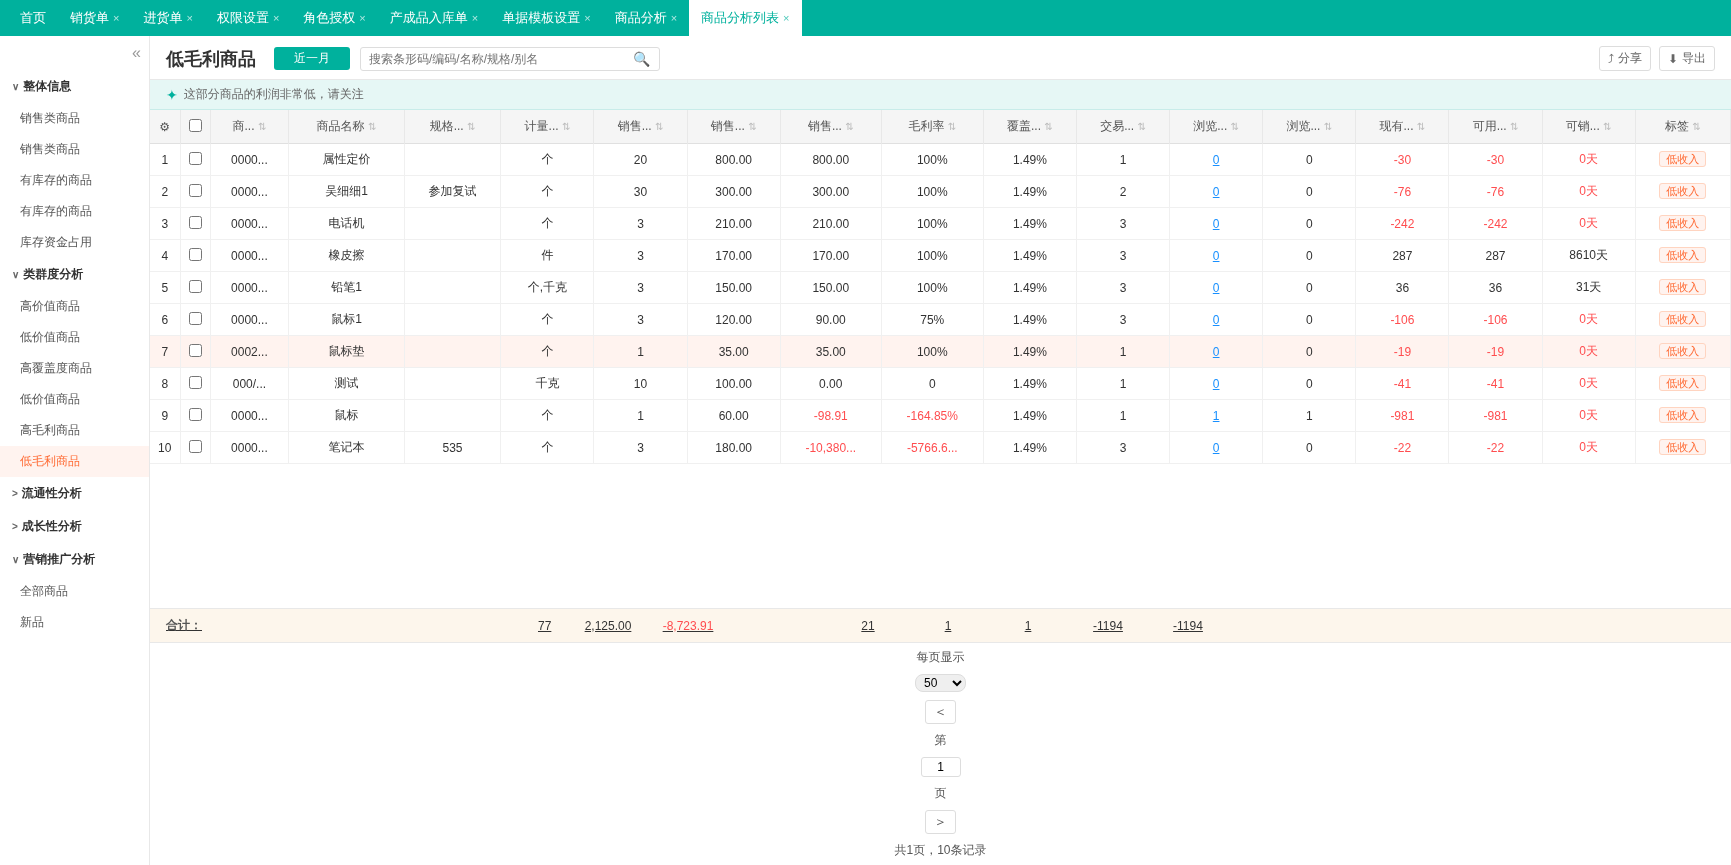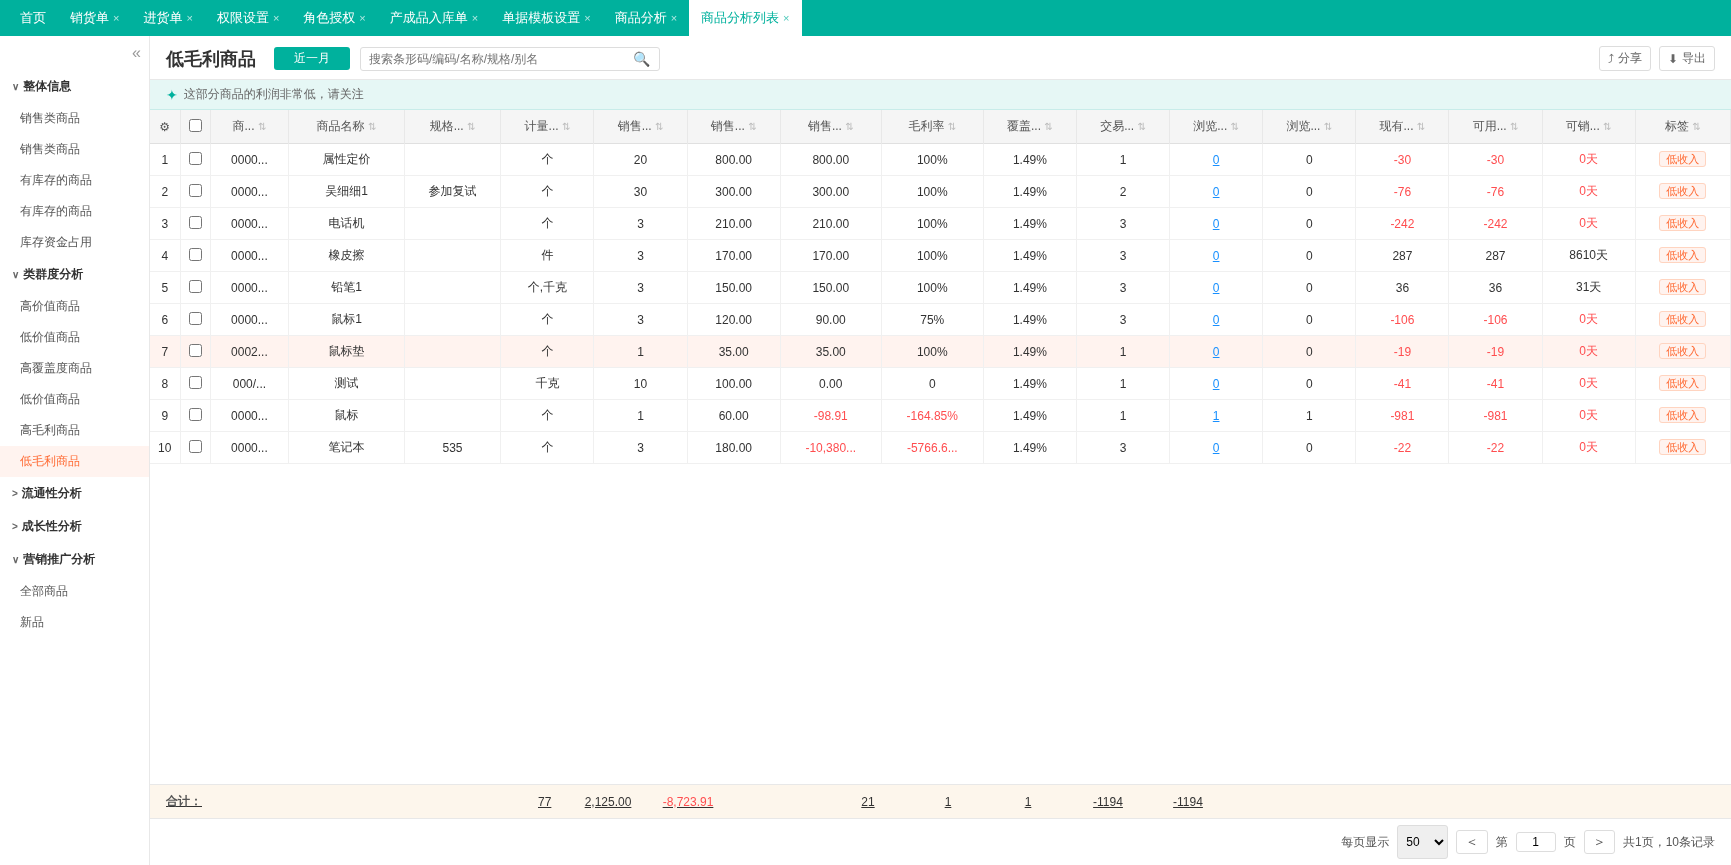--- a/index.html
+++ b/index.html
@@ -52,22 +52,22 @@
     tbody td.link { color: #1890ff; text-decoration: underline; cursor: pointer; }
     .tag-low-income { background: #fff3ef; color: #ff6b35; border: 1px solid #ffd4c0; border-radius: 3px; padding: 1px 6px; font-size: 11px; }
     
     
     .table-footer { background: #fdf6ec; border-top: 1px solid #e8e8e8; padding: 8px 16px; display: flex; align-items: center; text-decoration: underline; }
     .footer-label { font-weight: bold; margin-right: 16px; color: #555; }
     .footer-cells { display: flex; gap: 0; flex: 1; }
     .footer-cell { text-align: center; min-width: 80px; padding: 0 6px; color: #333; }
     
     
-    .pagination-bar { background: #fff; border-top: 1px solid #e8e8e8; padding: 6px 16px; display: flex; align-items: center; justify-content: flex-end; gap: 8px; font-size: 12px; color: #555; }
-    .pagination-bar select { border: 1px solid #ddd; border-radius: 3px; padding: 8px 4px; font-size: 12px; }
+    .pagination-bar { background: #fff; border-top: 1px solid #e8e8e8; padding: 6px 16px; display: flex; align-items: center; justify-content: flex-start; gap: 8px; font-size: 12px; color: #555; flex-direction: column; }
+    .pagination-bar select { border: 1px solid #ddd; border-radius: 8px; padding: 0 4px; font-size: 12px; }
     .pagination-bar .page-btn { border: 1px solid #ddd; border-radius: 3px; padding: 2px 8px; background: #fff; cursor: pointer; color: #555; }
     .pagination-bar .page-btn:disabled { color: #ccc; cursor: not-allowed; }
     .pagination-bar .page-input { border: 1px solid #ddd; border-radius: 3px; padding: 2px 6px; width: 40px; text-align: center; font-size: 12px; }
   </style>
 </head>
 <body>
 
 <div class="top-nav" id="top-nav">
     <div class="nav-item">首页</div>
     <div class="nav-item">销货单<span class="close-x">×</span></div>

